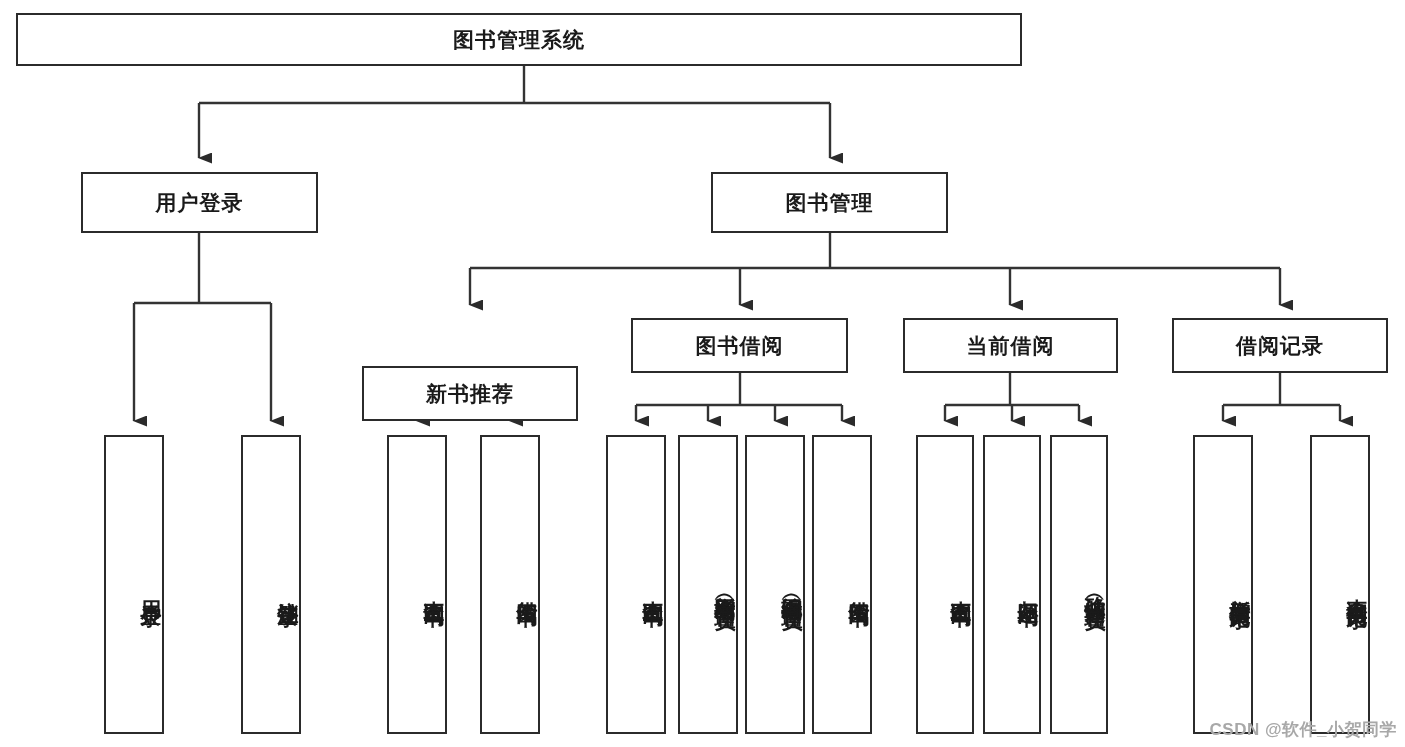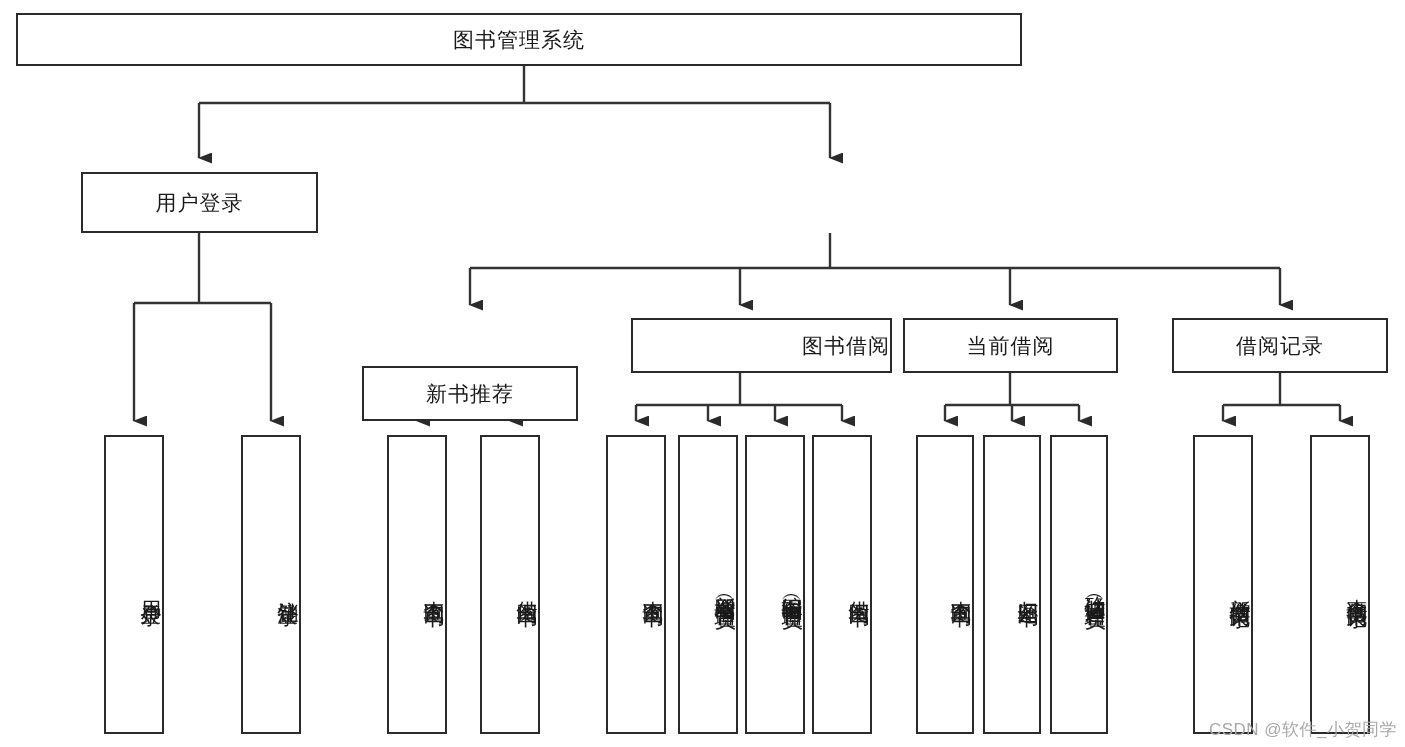--- a/index.html
+++ b/index.html
@@ -9,20 +9,21 @@
   }
   body {
     font-family: "Liberation Sans", "DejaVu Sans", sans-serif;
   }
   #canvas {
     position: relative;
     width: 1405px;
     height: 747px;
     background: #ffffff;
     overflow: hidden;
+    font-weight: bold;
   }
   #wires {
     position: absolute;
     left: 0;
     top: 0;
     width: 1405px;
     height: 747px;
     pointer-events: none;
   }
   .node {
@@ -122,25 +123,28 @@
     </g>
   </svg>
 
   <div class="node horiz" style="left: 16px; top: 13px; width: 1006px; height: 53px;">
     <span class="label">图书管理系统</span>
   </div>
 
   <div class="node horiz" style="left: 81px; top: 172px; width: 237px; height: 61px;">
     <span class="label">用户登录</span>
   </div>
+  <div class="node horiz" style="left: 711px; top: 172px; width: 237px; height: 61px;">
+    <span class="label">图书管理</span>
+  </div>
 
   <div class="node horiz" style="left: 362px; top: 318px; width: 216px; height: 55px; margin-top: 48px;">
     <span class="label">新书推荐</span>
   </div>
-  <div class="node horiz" style="left: 631px; top: 318px; width: 261px; height: 55px; justify-content: flex-end;">
+  <div class="node horiz" style="left: 631px; top: 318px; width: 217px; height: 55px;">
     <span class="label">图书借阅</span>
   </div>
   <div class="node horiz" style="left: 1172px; top: 318px; width: 216px; height: 55px;">
     <span class="label">借阅记录</span>
   </div>
   <div class="node horiz" style="left: 903px; top: 318px; width: 215px; height: 55px;">
     <span class="label">当前借阅</span>
   </div>
 
   <div class="node vert" style="left: 104px; top: 435px; width: 60px; height: 299px;">

